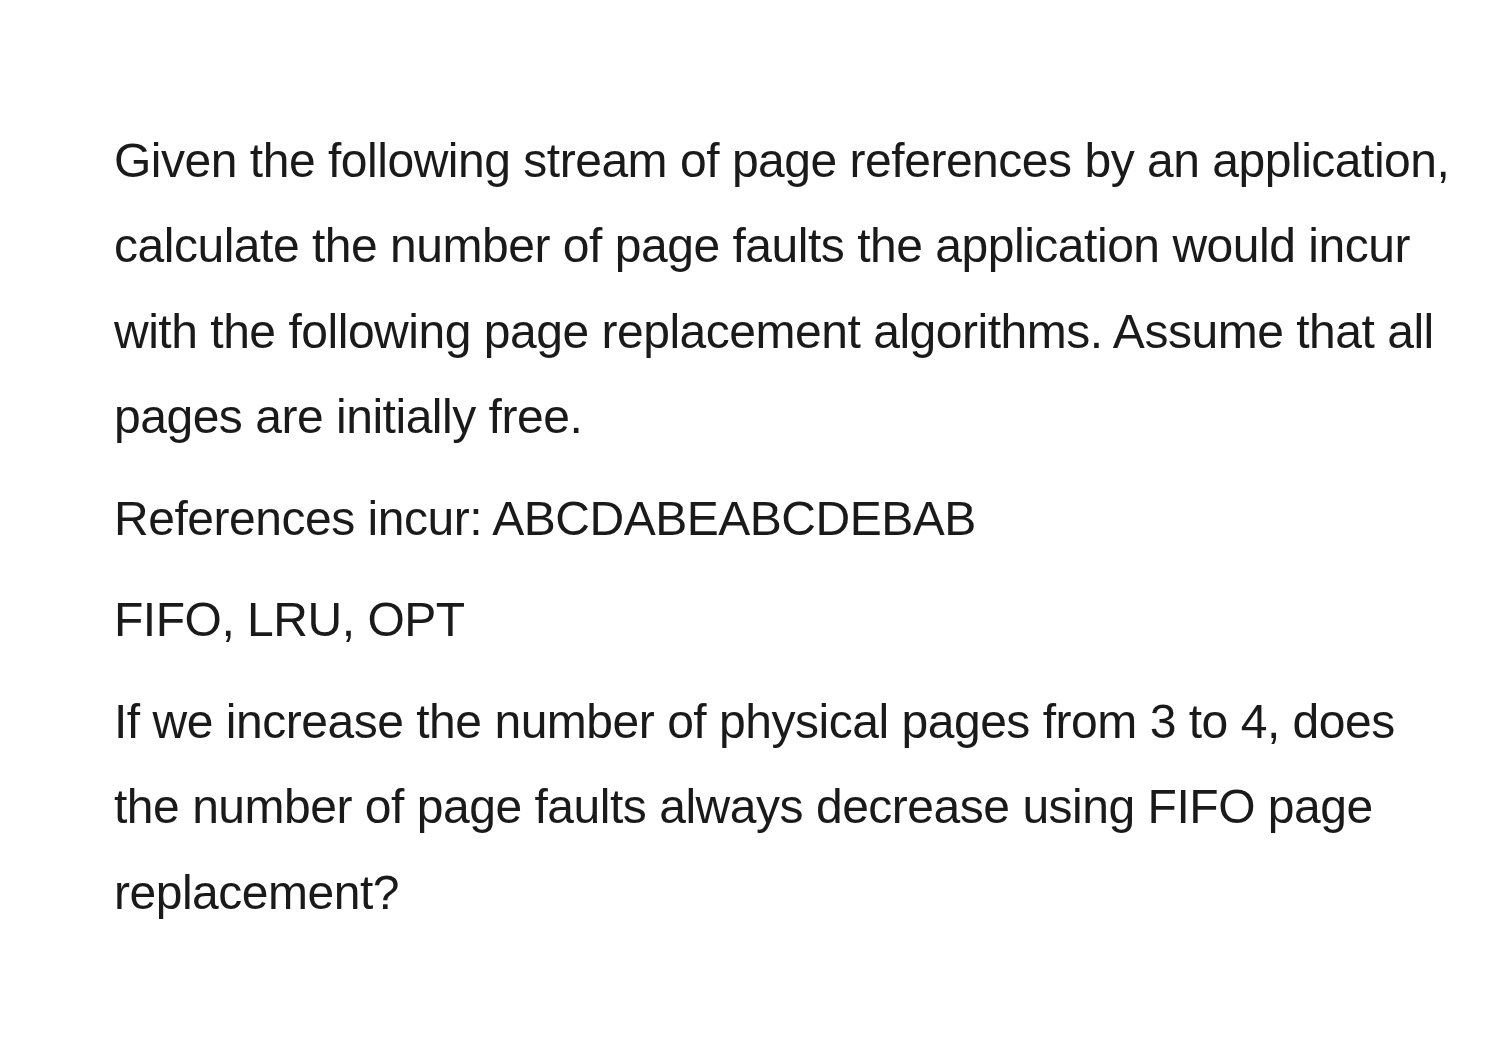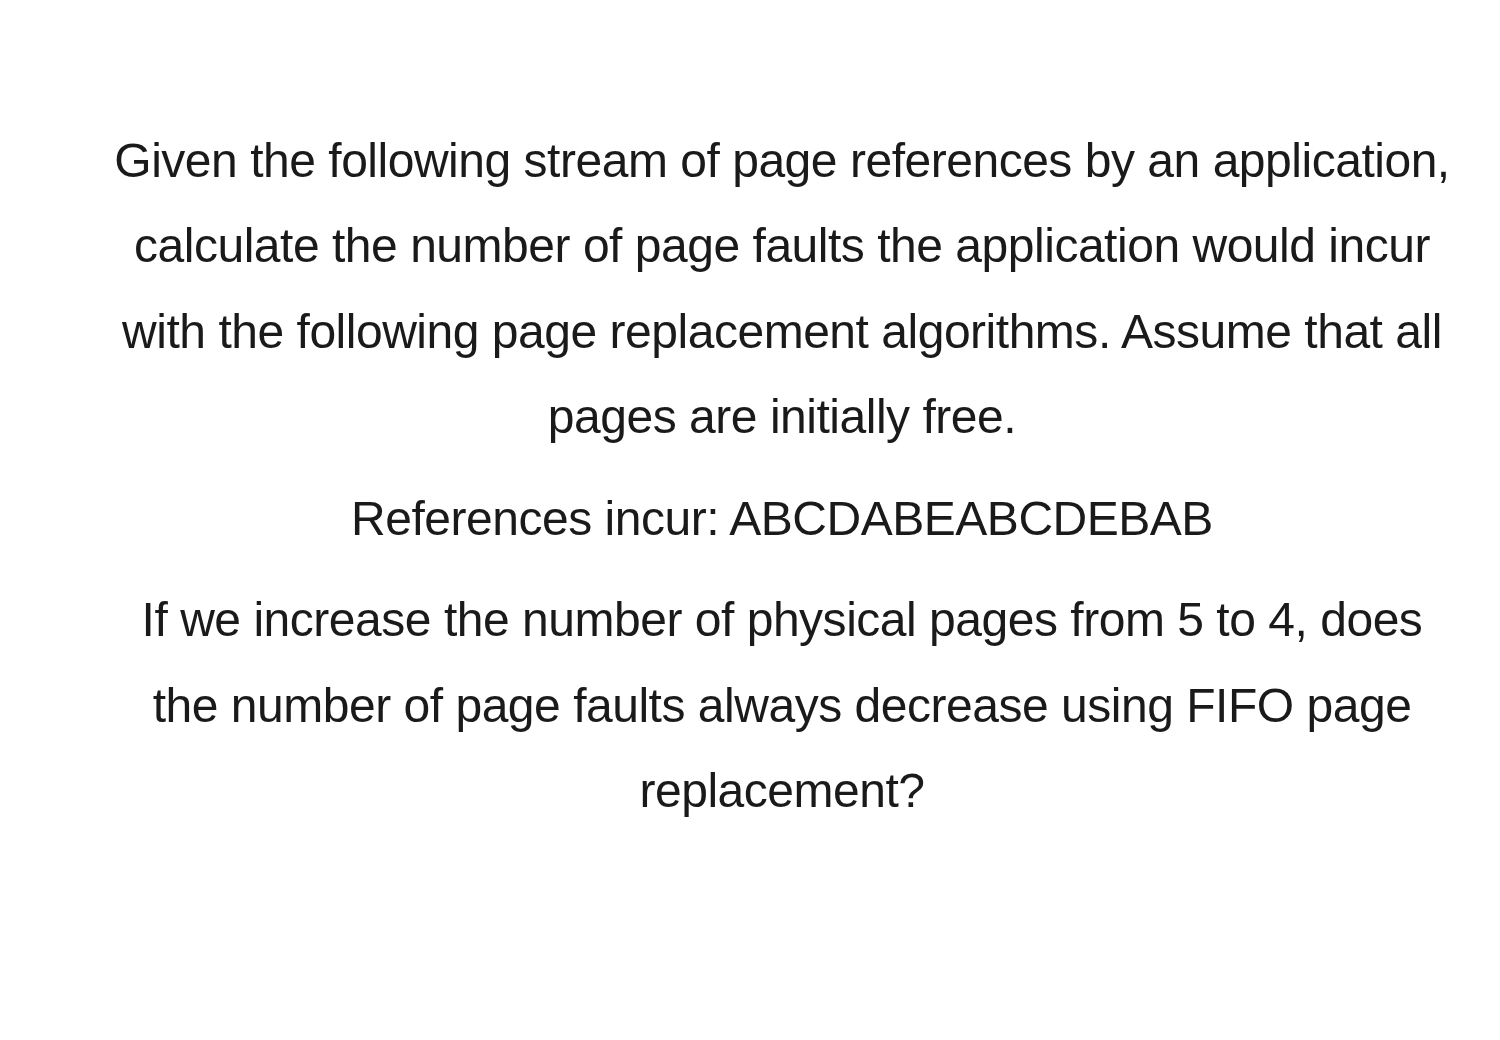--- a/index.html
+++ b/index.html
@@ -1,19 +1,18 @@
 <!DOCTYPE html>
 <html><head>
 <meta charset="utf-8">
 <style>
   * {
     margin: 16px;
     padding: 0;
     box-sizing: border-box;
-    text-align: center;
   }
   body {
     width: 1500px;
     height: 1040px;
     background: #ffffff;
     font-family: -apple-system, BlinkMacSystemFont, "Segoe UI", Helvetica, Arial, sans-serif;
     padding: 70px 50px 50px 50px;
     color: #1a1a1a;
   }
   .content {
@@ -25,14 +24,15 @@
   .para {
     display: block;
   }
 </style>
 </head>
 <body>
 
 <div class="content">
   <span class="para">Given the following stream of page references by an application, calculate the number of page faults the application would incur with the following page replacement algorithms. Assume that all pages are initially free.</span>
   <span class="para">References incur: ABCDABEABCDEBAB</span>
-  <span class="para">If we increase the number of physical pages from 5 to 4, does the number of page faults always decrease using FIFO page replacement?</span>
+  <span class="para">FIFO, LRU, OPT</span>
+  <span class="para">If we increase the number of physical pages from 3 to 4, does the number of page faults always decrease using FIFO page replacement?</span>
 </div>
 
 </body></html>

